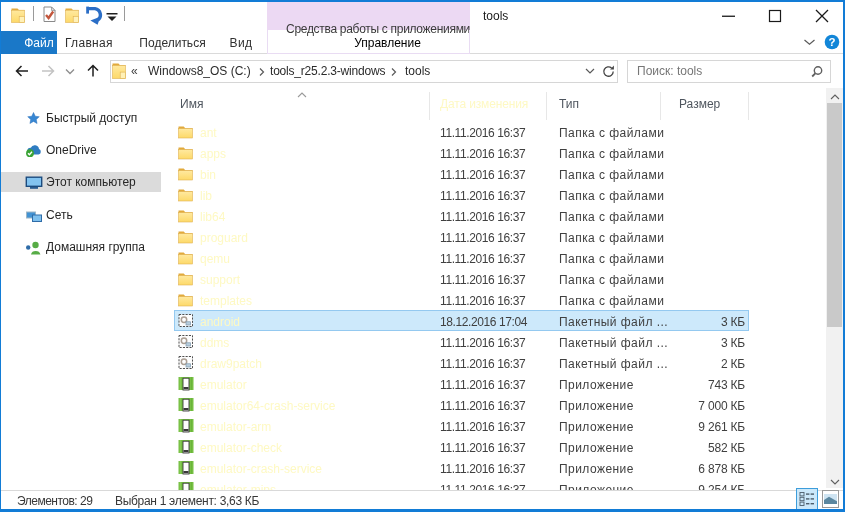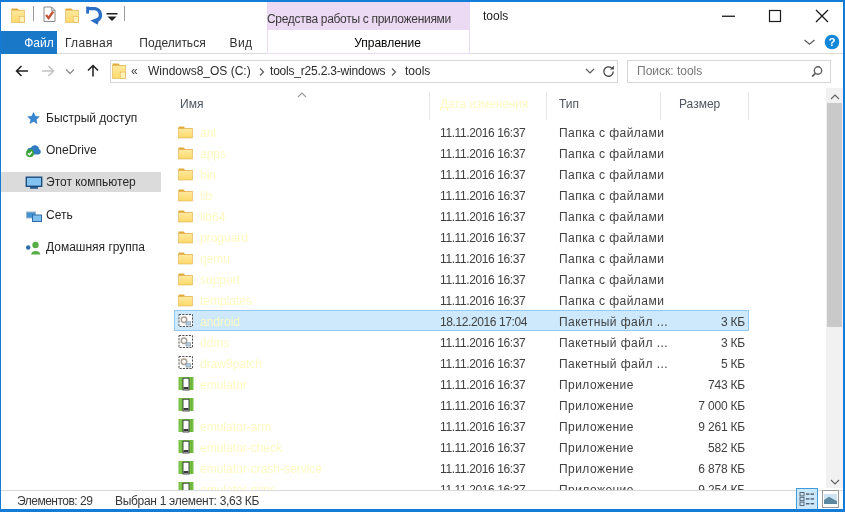--- a/index.html
+++ b/index.html
@@ -68,21 +68,21 @@
   <rect x="2.2" y="2.6" width="2.8" height="7" fill="#2b6ec6"></rect>
   <path d="M3.4,4.6 H11 A6.4,6.4 0 0 1 13.6,16.2" stroke="#2b6ec6" stroke-width="3.4" fill="none"></path>
   <polygon points="16.2,12.8 13.6,20.8 6.4,16.4" fill="#2b6ec6"></polygon>
 </svg>
 <svg class="abs" style="left:105px; top:12px" width="15" height="10">
   <rect x="1.5" y="1" width="11" height="1.5" fill="#1f1f1f"></rect>
   <path d="M2.5,4.5 h9 l-4.5,4.5 z" fill="#1f1f1f"></path>
 </svg>
 <div class="abs" style="left:124px; top:6px; width:1px; height:15px; background:#9a9a9a"></div>
 <div class="abs" style="left:267px; top:2px; width:203px; height:28px; background:#ecd9f3;"></div>
-<div class="t" style="left:267px; top:12px; width:203px; text-align:left; color:#3a3a3a; letter-spacing:-0.3px;">Средства работы с приложениями</div>
+<div class="t" style="left:267px; top:22px; width:203px; text-align:right; color:#3a3a3a; letter-spacing:-0.3px;">Средства работы с приложениями</div>
 <div class="t" style="left:483px; top:9px; color:#1a1a1a;">tools</div>
 <svg class="abs" style="left:720px; top:8px" width="16" height="16">
     <rect x="2" y="7.6" width="13" height="1.3" fill="#1a1a1a"></rect>
   </svg>
 <svg class="abs" style="left:767px; top:8px" width="16" height="16">
     <rect x="2.5" y="2.5" width="11" height="11" fill="none" stroke="#1a1a1a" stroke-width="1.2"></rect>
   </svg>
 <svg class="abs" style="left:814px; top:8px" width="16" height="16">
     <path d="M2,2 L14,14 M14,2 L2,14" stroke="#1a1a1a" stroke-width="1.3"></path>
   </svg>
@@ -280,35 +280,36 @@
       <span class="tp">Пакетный файл ...</span>
       <span class="sz">3 КБ</span>
     </div>
 <div class="row" style="top:265px">
       <svg class="fic" width="16" height="16">
         <use href="#batch16"></use>
       </svg>
       <span class="nm">draw9patch</span>
       <span class="dt">11.11.2016 16:37</span>
       <span class="tp">Пакетный файл ...</span>
-      <span class="sz">5 КБ</span>
+      <span class="sz">2 КБ</span>
     </div>
 <div class="row" style="top:286px">
       <svg class="fic" width="16" height="16">
         <use href="#app16"></use>
       </svg>
       <span class="nm">emulator</span>
       <span class="dt">11.11.2016 16:37</span>
       <span class="tp">Приложение</span>
       <span class="sz">743 КБ</span>
     </div>
 <div class="row" style="top:307px">
       <svg class="fic" width="16" height="16">
         <use href="#app16"></use>
       </svg>
+      <span class="nm">emulator64-crash-service</span>
       <span class="dt">11.11.2016 16:37</span>
       <span class="tp">Приложение</span>
       <span class="sz">7 000 КБ</span>
     </div>
 <div class="row" style="top:328px">
       <svg class="fic" width="16" height="16">
         <use href="#app16"></use>
       </svg>
       <span class="nm">emulator-arm</span>
       <span class="dt">11.11.2016 16:37</span>

